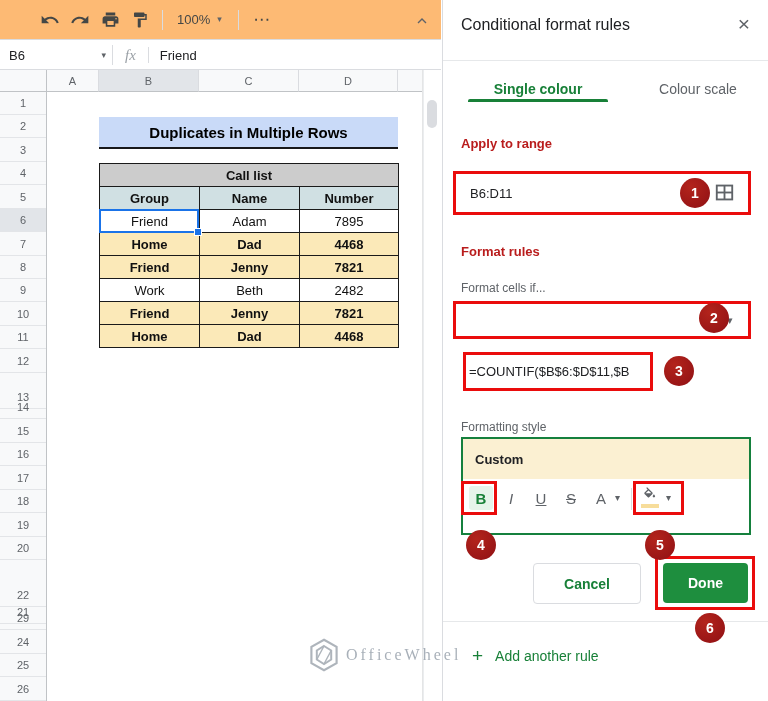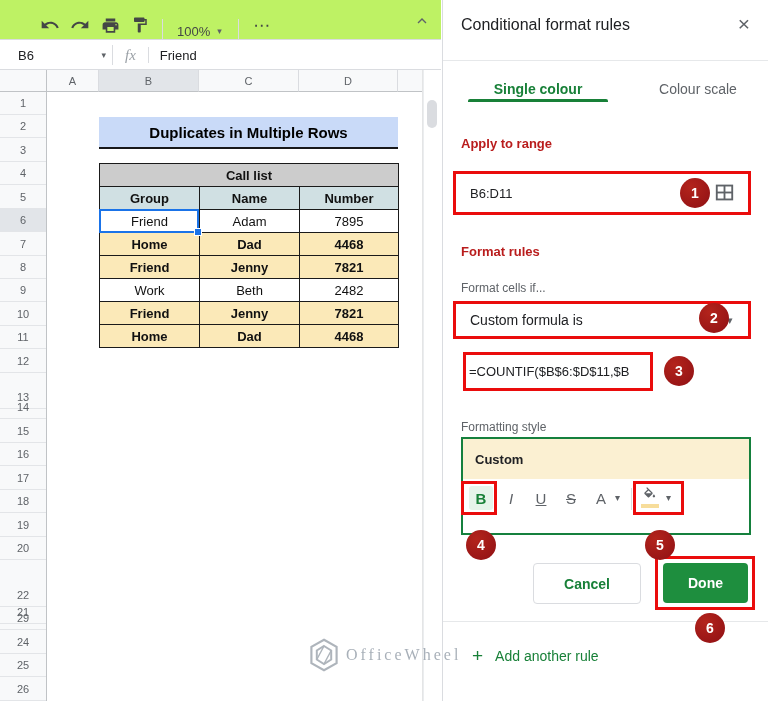--- a/index.html
+++ b/index.html
@@ -1,21 +1,21 @@
 <!DOCTYPE html>
 <html><head>
 <meta charset="utf-8">
 <style>
   html,body{margin:0;padding:0;background:#fff;}
   .app{position:relative;width:768px;height:701px;background:#fff;overflow:hidden;
        font-family:"Liberation Sans",sans-serif;color:#202124;}
   .abs{position:absolute;}
   .flexc{display:flex;align-items:center;}
   
-  .toolbar{left:0;top:0;width:441px;height:40px;border-bottom:1px solid #dadce0;background:#bef264;align-items:flex-end;}
+  .toolbar{left:0;top:0;width:441px;height:40px;border-bottom:1px solid #dadce0;background:#fdba74;}
   .tbtn{width:28px;height:28px;display:flex;align-items:center;justify-content:center;border-radius:4px;}
   .vsep{width:1px;height:20px;background:#dadce0;}
   .zoomtxt{font-size:13px;color:#444746;}
   .caret{font-size:9px;color:#5f6368;line-height:1;}
   .more{font-size:17px;color:#444746;letter-spacing:2px;}
   
   .fbar{left:0;top:41px;width:441px;height:28px;border-bottom:1px solid #dadce0;background:#fff;}
   .namebox{font-size:13px;color:#202124;}
   .fx{font-family:"Liberation Serif",serif;font-style:italic;color:#9aa0a6;font-size:15px;}
   .fval{font-size:13px;color:#202124;}
@@ -116,21 +116,21 @@
       <span class="more">⋯</span>
     </div>
   </div>
   <div class="abs" style="left:410px;top:9px;width:24px;height:24px;display:flex;align-items:center;justify-content:center;">
     <svg width="16" height="16" viewBox="0 0 24 24">
         <polyline points="6,15 12,9 18,15" fill="none" stroke="#5f6368" stroke-width="2"></polyline>
       </svg>
   </div>
 
   <div class="abs fbar flexc">
-    <div class="flexc" style="width:112px;padding-left:18px;justify-content:space-between;box-sizing:border-box;">
+    <div class="flexc" style="width:112px;padding-left:9px;justify-content:space-between;box-sizing:border-box;">
       <span class="namebox">B6</span>
       <span class="caret" style="margin-right:6px;">▾</span>
     </div>
     <div class="vsep"></div>
     <span class="fx" style="margin:0 12px;">fx</span>
     <div class="vsep" style="height:16px;"></div>
     <span class="fval" style="margin-left:11px;">Friend</span>
   </div>
 
   <div class="abs corner"></div>
@@ -258,23 +258,20 @@
         <rect x="2" y="2" width="20" height="18" fill="none" stroke="#5f6368" stroke-width="2.4"></rect>
         <line x1="2" y1="11" x2="22" y2="11" stroke="#5f6368" stroke-width="2.4"></line>
         <line x1="12" y1="2" x2="12" y2="20" stroke="#5f6368" stroke-width="2.4"></line>
       </svg>
     </div>
 
     <div class="abs p-label" style="left:18px;top:244px;">Format rules</div>
     <div class="abs p-sublabel" style="left:18px;top:281px;">Format cells if...</div>
 
     <div class="abs redbox" style="left:10px;top:301px;width:298px;height:38px;"></div>
-    <div class="abs flexc" style="left:16px;top:304px;width:230px;height:32px;">
-      <span class="selectval" style="margin-left:11px;">Custom formula is</span>
-    </div>
     <div class="abs badge" style="left:256px;top:303px;">2</div>
     <div class="abs caret" style="left:284px;top:315px;font-size:11px;">▾</div>
 
     <div class="abs redbox" style="left:20px;top:352px;width:190px;height:39px;"></div>
     <div class="abs flexc" style="left:24px;top:356px;width:182px;height:31px;overflow:hidden;">
       <span class="formulaval" style="margin-left:2px;">=COUNTIF($B$6:$D$11,$B</span>
     </div>
     <div class="abs badge" style="left:221px;top:356px;">3</div>
 
     <div class="abs p-sublabel" style="left:18px;top:420px;">Formatting style</div>

